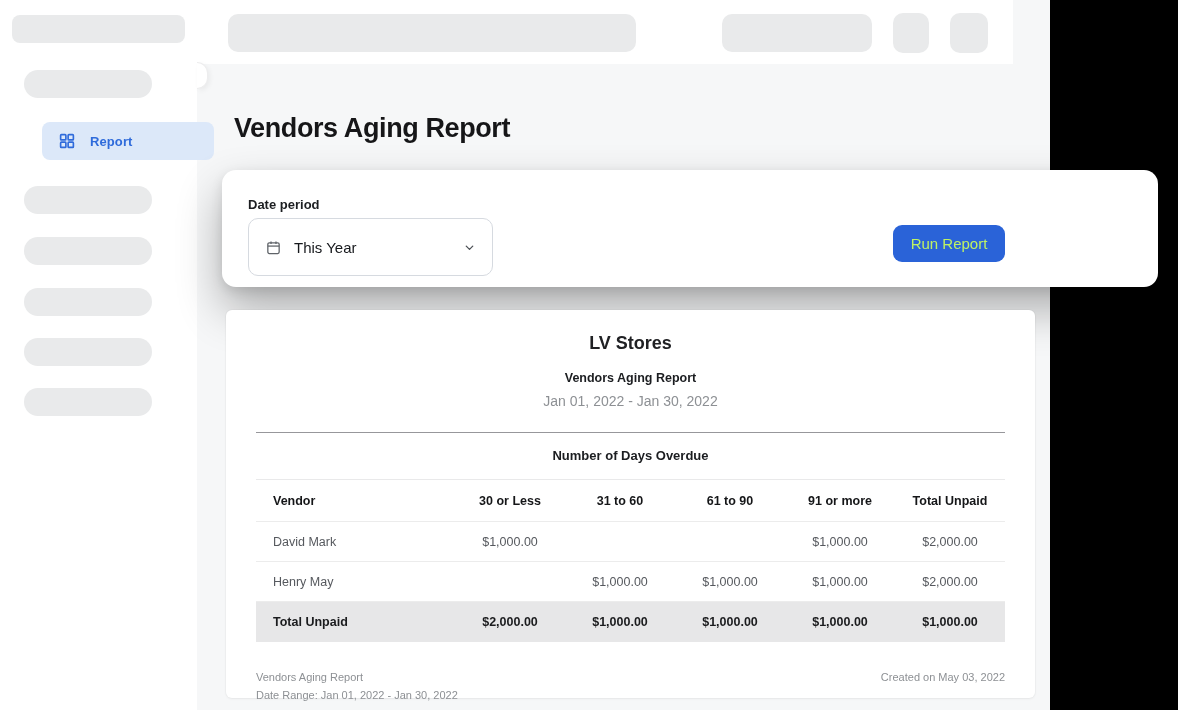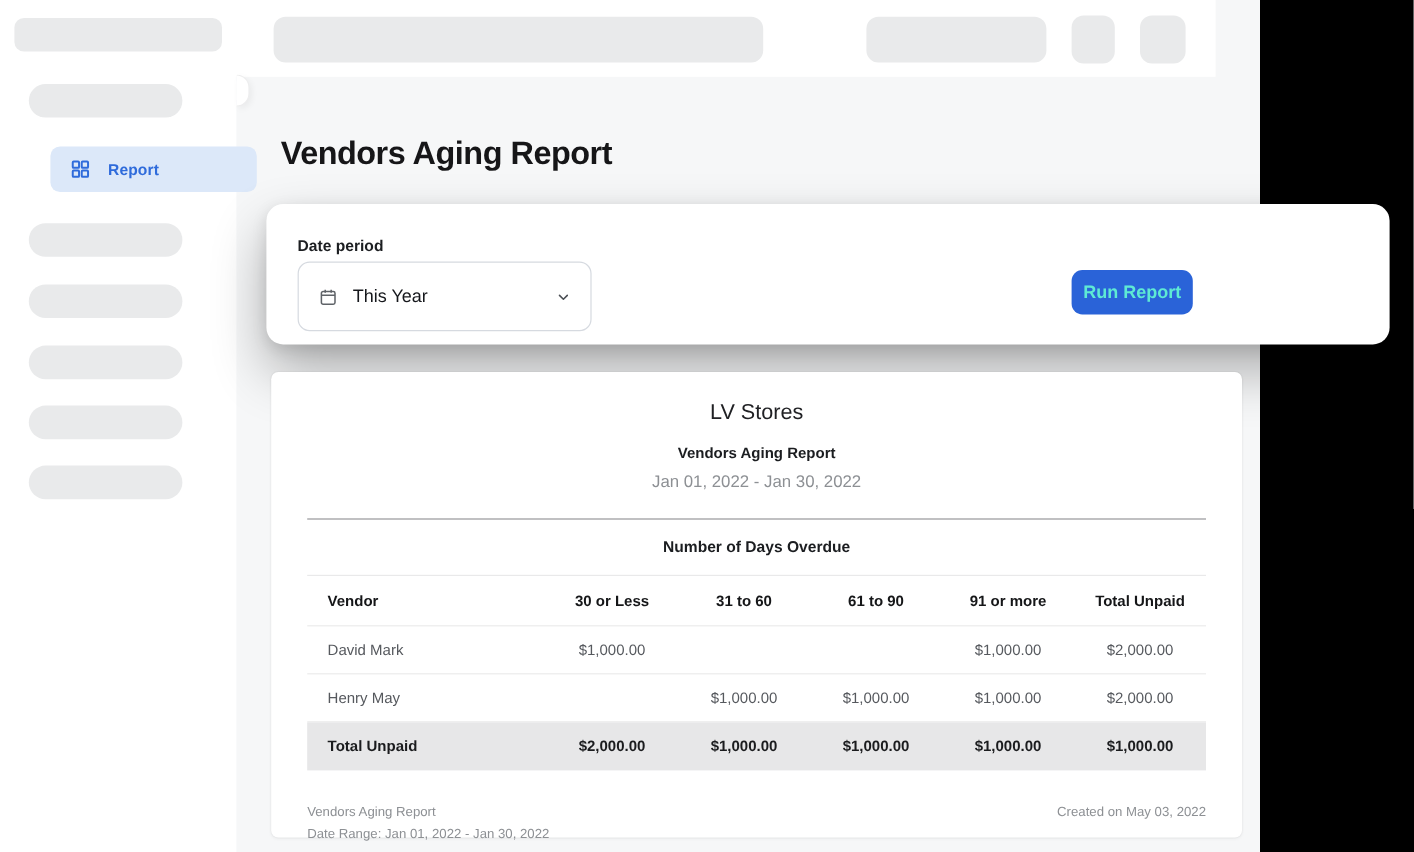--- a/index.html
+++ b/index.html
@@ -51,30 +51,30 @@
     border:1px solid #d6dae0; border-radius:10px; background:#fff;
     display:flex; align-items:center; padding:0 16px; gap:12px; cursor:pointer;
   }
   .select .value { font-size:15px; color:#16181c; flex:1; }
   .icon { display:inline-flex; align-items:center; justify-content:center; }
   .btn {
     position:absolute; top:55px; height:37px; border-radius:9px; display:flex;
     align-items:center; justify-content:center; gap:8px; font-size:15px; font-weight:500;
     cursor:pointer; border:none; font-family:"Liberation Sans", sans-serif;
   }
-  .btn-primary { left:671px; width:101px; background:#2a63d8; color:#5eead4;font-weight:bold; }
+  .btn-primary { left:671px; width:112px; background:#2a63d8; color:#bef264; }
   .btn-outline { left:798px; width:110px; background:#fff; color:#2f6bdb; border:1.5px solid #2f6bdb; }
 
   
   .report-card {
     position:absolute; left:226px; top:310px; width:809px; height:388px;
     background:#fff; border-radius:6px; padding:0 30px;
     box-shadow:0 1px 3px rgba(0,0,0,.05), 0 0 0 1px rgba(0,0,0,.02);
   }
-  .rc-company { margin-top:23px; text-align:center; font-size:18px; font-weight:400; color:#202124; }
+  .rc-company { margin-top:23px; text-align:center; font-size:18px; font-weight:700; color:#202124; }
   .rc-title { margin-top:17px; text-align:center; font-size:12.5px; font-weight:700; color:#1b1d20; }
   .rc-range { margin-top:8px; text-align:center; font-size:14px; color:#8d9094; }
   .rule-dark { margin-top:23px; border:none; border-top:1px solid #97979b; }
   .rc-groupheader { margin-top:15px; text-align:center; font-size:13px; font-weight:700; color:#1b1d20; }
   .rule-light { margin-top:16px; border:none; border-top:1px solid #e9e9ea; }
 
   .trow { display:flex; align-items:center; }
   .trow .c-vendor { flex:1; text-align:left; padding-left:17px; }
   .trow .c-num { width:110px; text-align:center; }
   .thead { height:42px; font-size:12.5px; font-weight:700; color:#151618; border-bottom:1px solid #ececec; }

